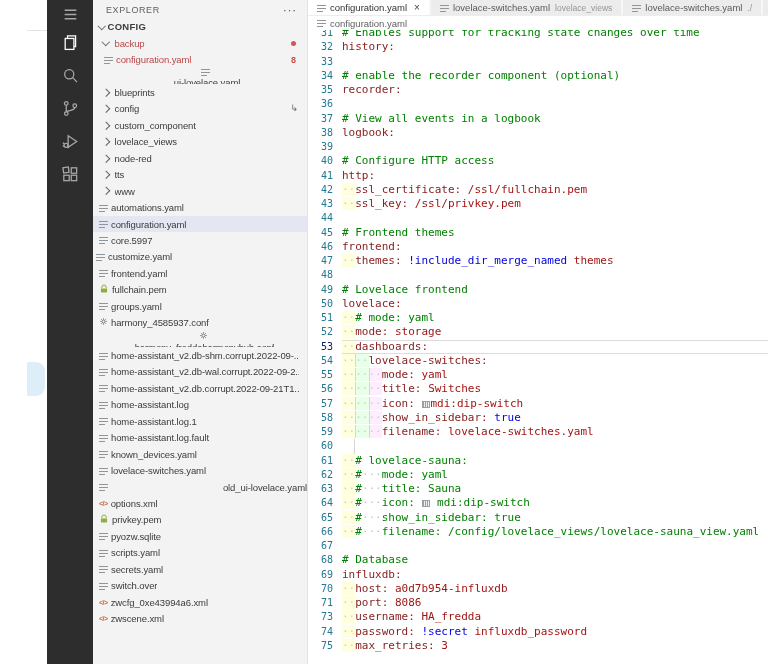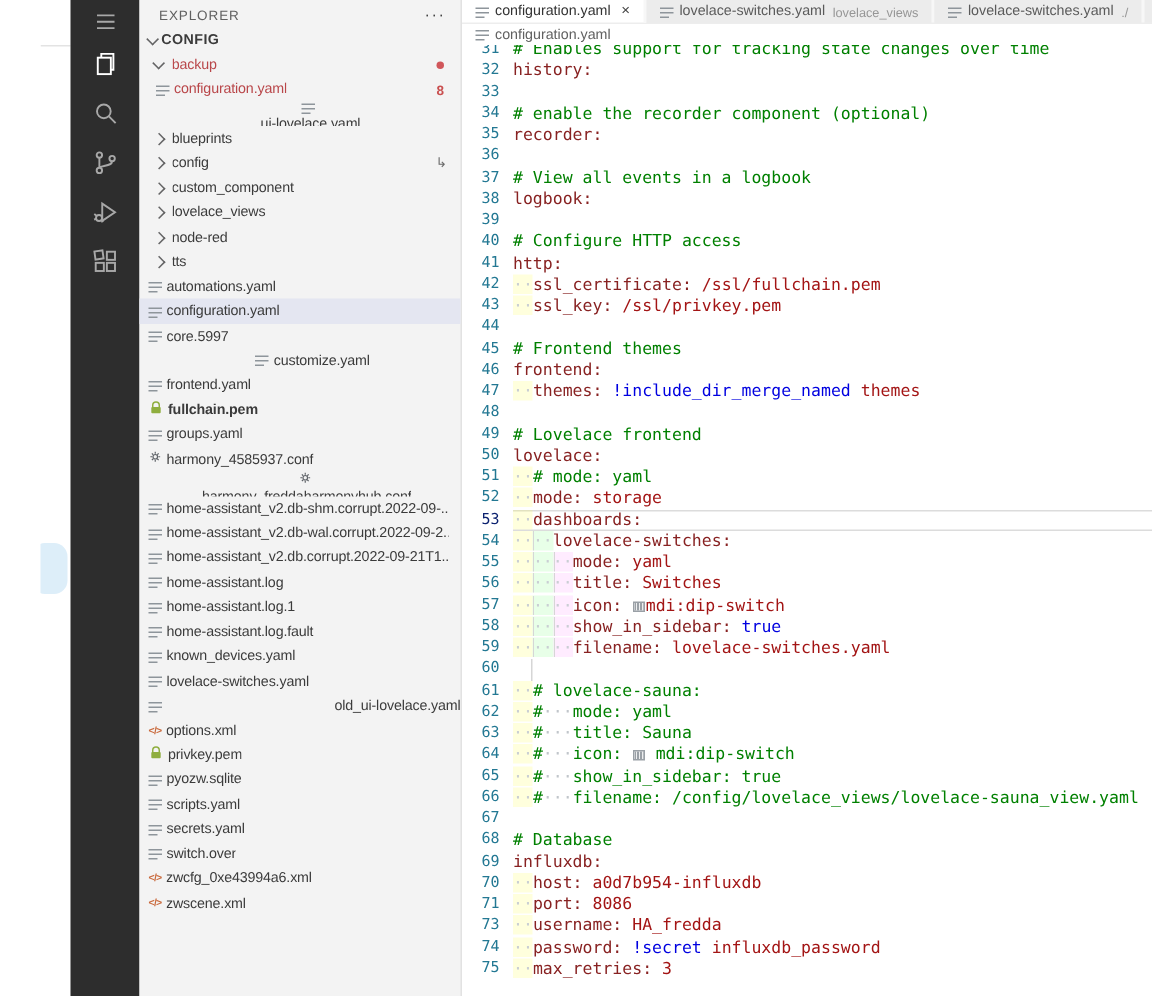--- a/index.html
+++ b/index.html
@@ -170,41 +170,45 @@
           <span class="lbl">lovelace_views</span>
         </div>
         <div class="row" style="padding-left: 9px;">
           <span class="chev"></span>
           <span class="lbl">node-red</span>
         </div>
         <div class="row" style="padding-left: 9px;">
           <span class="chev"></span>
           <span class="lbl">tts</span>
         </div>
+        <div class="row" style="padding-left: 9px;">
+          <span class="chev"></span>
+          <span class="lbl">www</span>
+        </div>
         <div class="row" style="padding-left: 6px;">
           <span class="fic fic-lines"></span>
           <span class="lbl">automations.yaml</span>
         </div>
         <div class="row sel" style="padding-left: 6px;">
           <span class="fic fic-lines"></span>
           <span class="lbl">configuration.yaml</span>
         </div>
         <div class="row" style="padding-left: 6px;">
           <span class="fic fic-lines"></span>
           <span class="lbl">core.5997</span>
         </div>
-        <div class="row" style="padding-left: 17px; justify-content: center;">
+        <div class="row" style="padding-left: 3px;">
           <span class="fic fic-lines"></span>
           <span class="lbl">customize.yaml</span>
         </div>
         <div class="row" style="padding-left: 6px;">
           <span class="fic fic-lines"></span>
           <span class="lbl">frontend.yaml</span>
         </div>
-        <div class="row" style="padding-left: 6px; font-weight: bold;">
+        <div class="row" style="padding-left: 6px;">
           <span class="fic"><svg width="10" height="10" viewBox="0 0 16 16">
               <path d="M4.5 7V5a3.5 3.5 0 0 1 7 0v2" fill="none" stroke="#8fae3e" stroke-width="1.6"></path>
               <rect x="3" y="7" width="10" height="6.5" rx="1" fill="#8fae3e"></rect>
             </svg></span>
           <span class="lbl">fullchain.pem</span>
         </div>
         <div class="row" style="padding-left: 6px;">
           <span class="fic fic-lines"></span>
           <span class="lbl">groups.yaml</span>
         </div>

